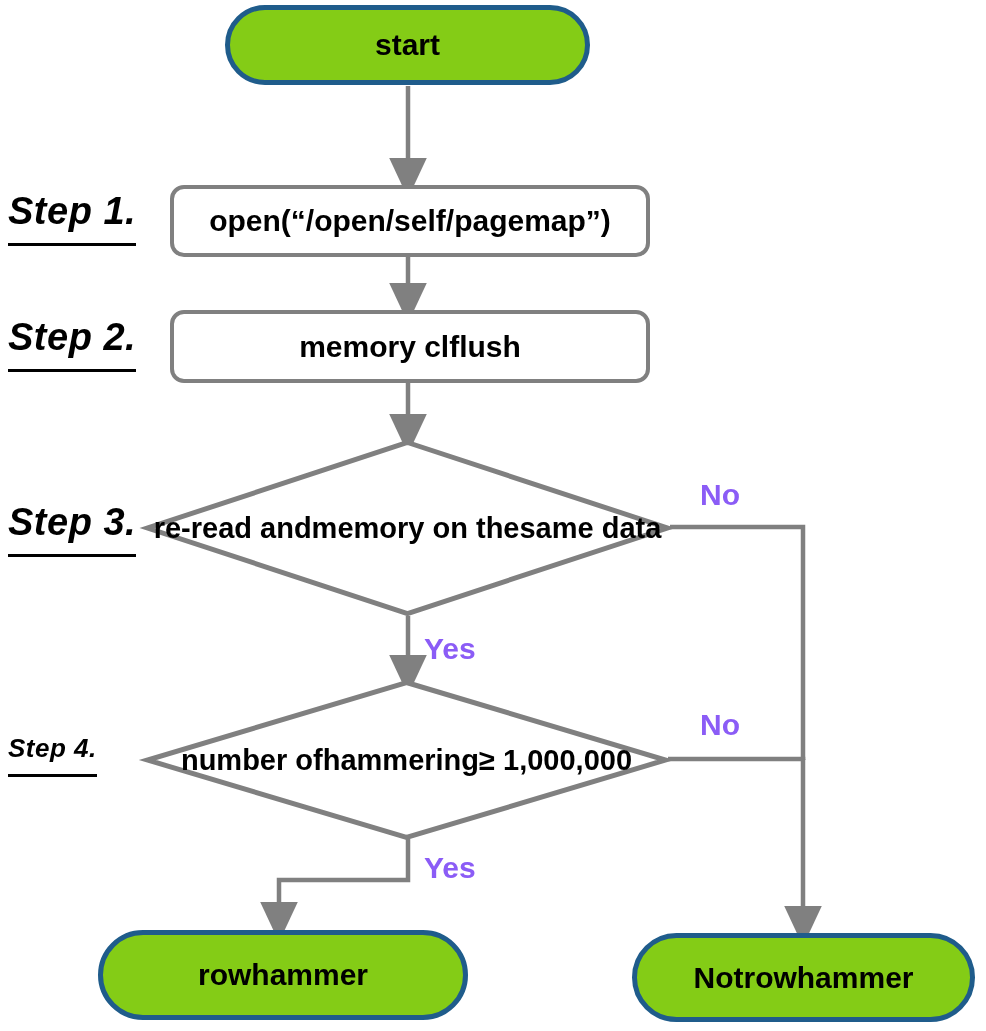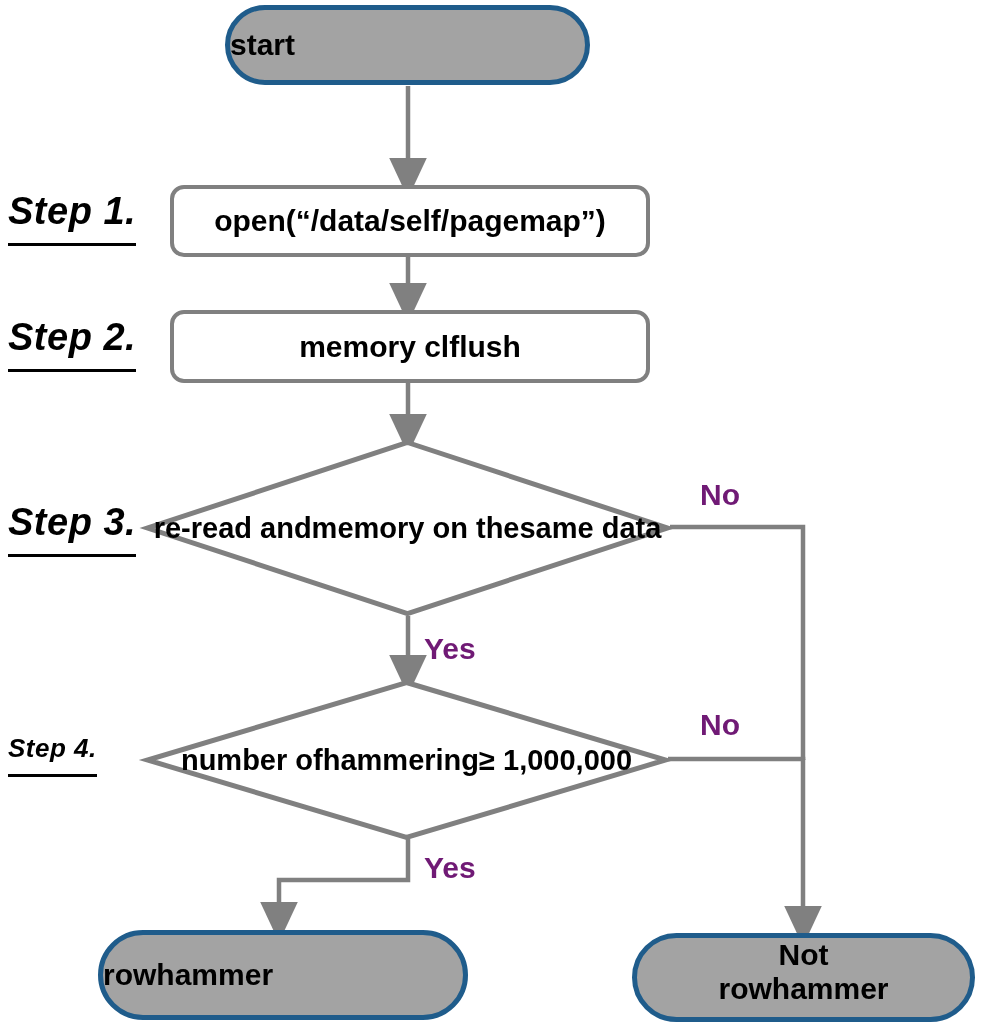--- a/index.html
+++ b/index.html
@@ -20,24 +20,24 @@
     white-space:nowrap;
     border-bottom:3px solid #000000;
     padding-bottom:13px;
     line-height:1;
   }
   
   .terminal{
     position:absolute;
     box-sizing:border-box;
     border:5px solid #1F5C8B;
-    background:#a3a3a3;
+    background:#84cc16;
     display:flex;
     align-items:center;
-    justify-content:flex-start;
+    justify-content:center;
     text-align:center;
     font-weight:bold;
     color:#000000;
     line-height:1.12;
   }
   
   .process{
     position:absolute;
     box-sizing:border-box;
     border:4px solid #808080;
@@ -63,21 +63,21 @@
     text-align:center;
     font-weight:bold;
     color:#000000;
     line-height:1.18;
     pointer-events:none;
   }
   
   .edge-label{
     position:absolute;
     font-weight:bold;
-    color:#701a75;
+    color:#8b5cf6;
     white-space:nowrap;
   }
   
   #edges{position:absolute;left:0;top:0;width:986px;height:1031px;}
 </style>
 </head>
 <body>
 
 <div id="canvas">
 
@@ -110,21 +110,21 @@
   <div class="step-label" style="left:8px;  top:192px; font-size:38px;">Step 1.</div>
   <div class="step-label" style="left:8px;  top:318px; font-size:38px;">Step 2.</div>
   <div class="step-label" style="left:8px;  top:503px; font-size:38px;">Step 3.</div>
   <div class="step-label" style="left:8px;  top:735px; font-size:26px;">Step 4.</div>
 
   <div class="terminal" style="left:225px; top:5px; width:365px; height:80px; border-radius:40px; font-size:30px;">
     <span>start</span>
   </div>
 
   <div class="process" style="left:170px; top:185px; width:480px; height:72px; font-size:30px;">
-    <span>open(“/data/self/pagemap”)</span>
+    <span>open(“/open/self/pagemap”)</span>
   </div>
 
   <div class="process" style="left:170px; top:310px; width:480px; height:73px; font-size:30px;">
     <span>memory clflush</span>
   </div>
 
   <div class="decision" style="left:145px; top:440px; width:525px; height:176px;">
     <svg width="525" height="176" viewBox="0 0 525 176" xmlns="http://www.w3.org/2000/svg">
       <polygon points="262.5,2.5 522.5,88 262.5,173.5 2.5,88" fill="#ffffff" stroke="#808080" stroke-width="5" stroke-linejoin="miter"></polygon>
     </svg>
@@ -148,18 +148,18 @@
 
   <div class="edge-label" style="left:700px; top:478px; font-size:30px;">No</div>
   <div class="edge-label" style="left:424px; top:632px; font-size:30px;">Yes</div>
   <div class="edge-label" style="left:700px; top:708px; font-size:30px;">No</div>
   <div class="edge-label" style="left:424px; top:851px; font-size:30px;">Yes</div>
 
   <div class="terminal" style="left:98px; top:930px; width:370px; height:90px; border-radius:45px; font-size:30px;">
     <span>rowhammer</span>
   </div>
 
-  <div class="terminal" style="left:632px; top:933px; width:343px; height:89px; border-radius:45px; font-size:30px; flex-direction:column;">
+  <div class="terminal" style="left:632px; top:933px; width:343px; height:89px; border-radius:45px; font-size:30px; flex-direction:row;">
     <span>Not</span>
     <span>rowhammer</span>
   </div>
 
 </div>
 
 </body></html>

